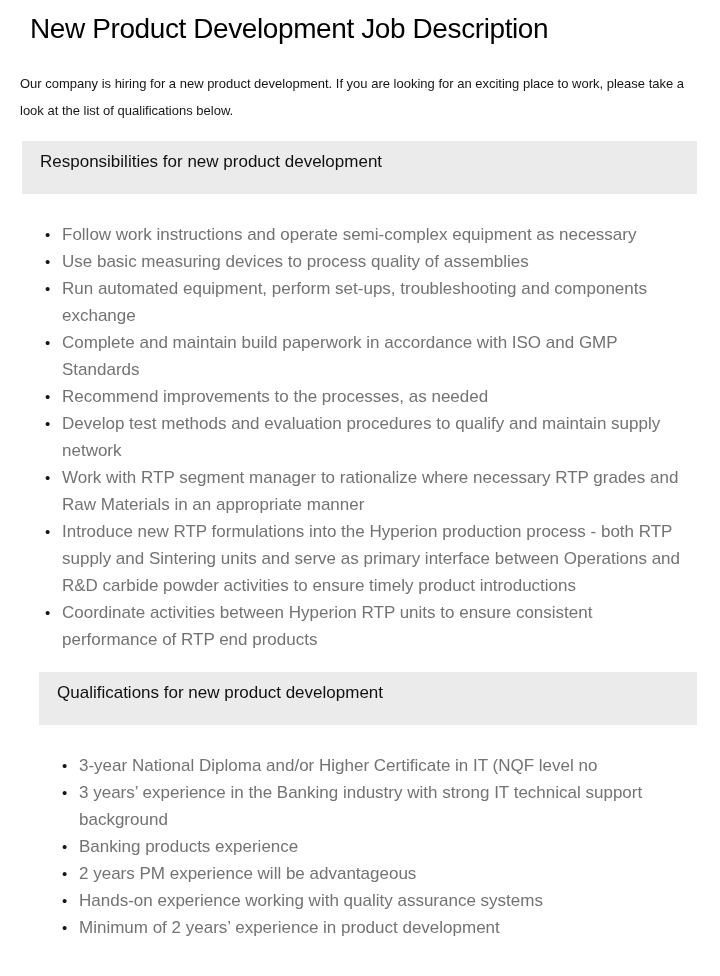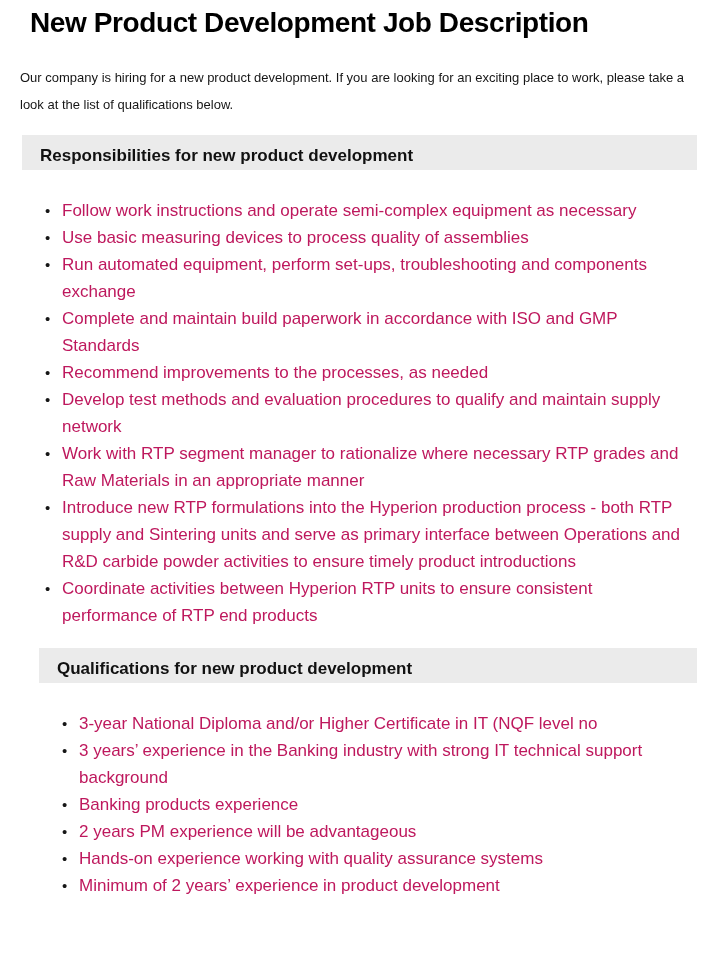--- a/index.html
+++ b/index.html
@@ -14,54 +14,54 @@
     color: #1a1a1a;
     -webkit-font-smoothing: antialiased;
   }
   .page {
     width: 720px;
     box-sizing: border-box;
     padding-top: 4px;
   }
   .page-title {
     font-size: 28px;
-    font-weight: 700;
+    font-weight: 400;
     color: #000000;
     letter-spacing: -0.4px;
-    margin: 2px 28px 0 30px;
+    margin: 8px 28px 0 30px;
     line-height: 34px;
     white-space: nowrap;
   }
   .intro {
     margin: 24px 20px 0 20px;
     max-width: 668px;
     font-size: 13px;
     line-height: 27px;
     color: #161616;
   }
   .section-bar {
     margin: 17px 23px 0 22px;
     background: #ebebeb;
-    padding: 10px 12px 4px 18px;
+    padding: 10px 12px 22px 18px;
     font-size: 17px;
-    font-weight: 700;
+    font-weight: 400;
     color: #111111;
     line-height: 21px;
   }
   ul.bullet-list {
     list-style: none;
     margin: 0;
     padding: 27px 0 0 62px;
   }
   ul.bullet-list li {
     position: relative;
     font-size: 17px;
     line-height: 27px;
     max-width: 625px;
-    color: #be185d;
+    color: #737373;
   }
   ul.bullet-list li::before {
     content: "\2022";
     position: absolute;
     left: -17px;
     top: 0;
     font-size: 15px;
     color: #161616;
   }
   .section + .section {

